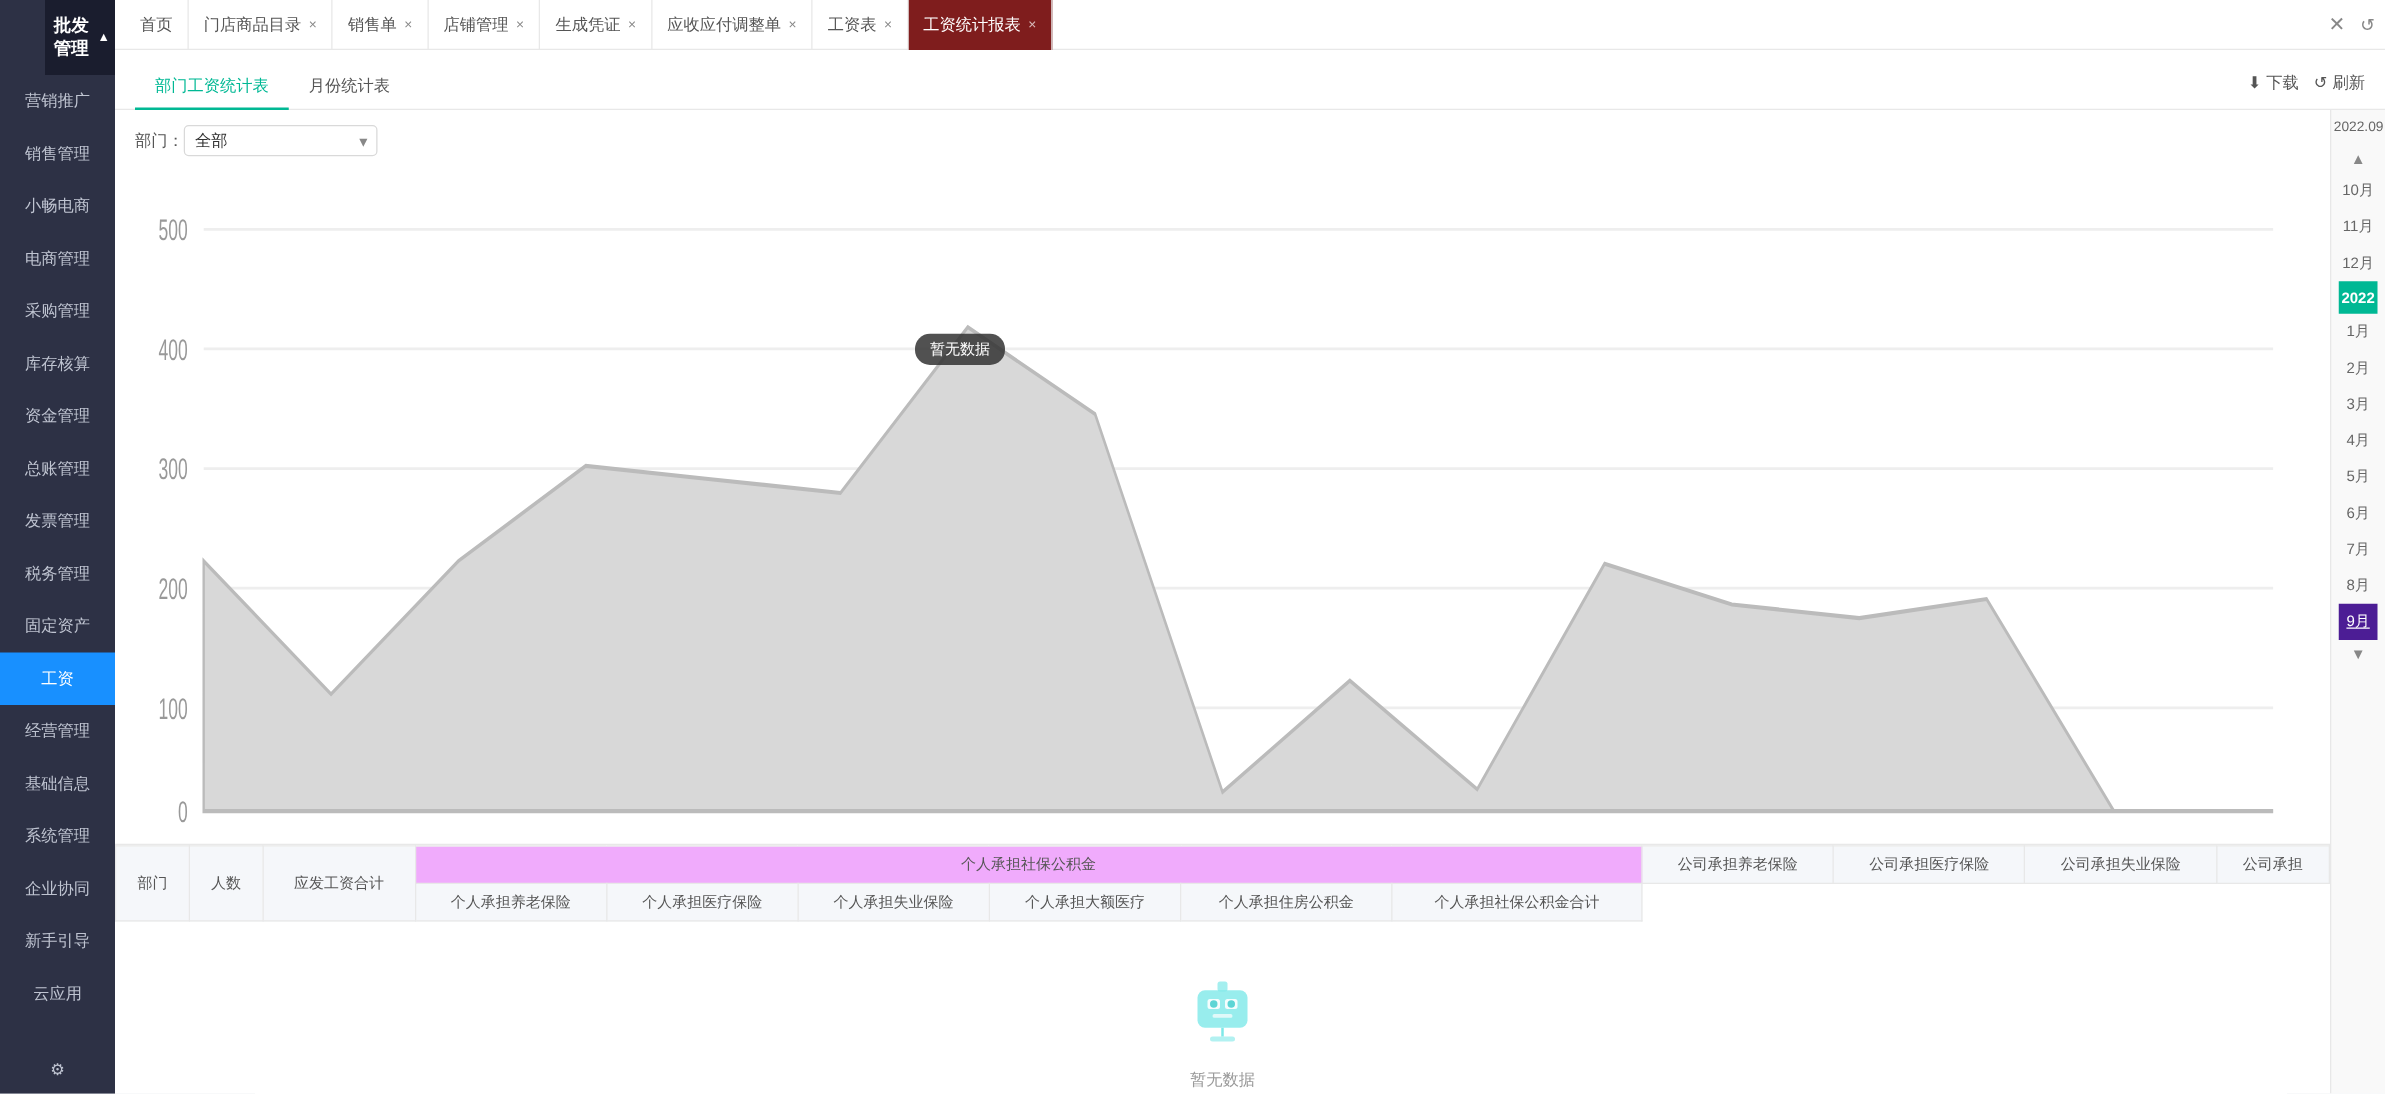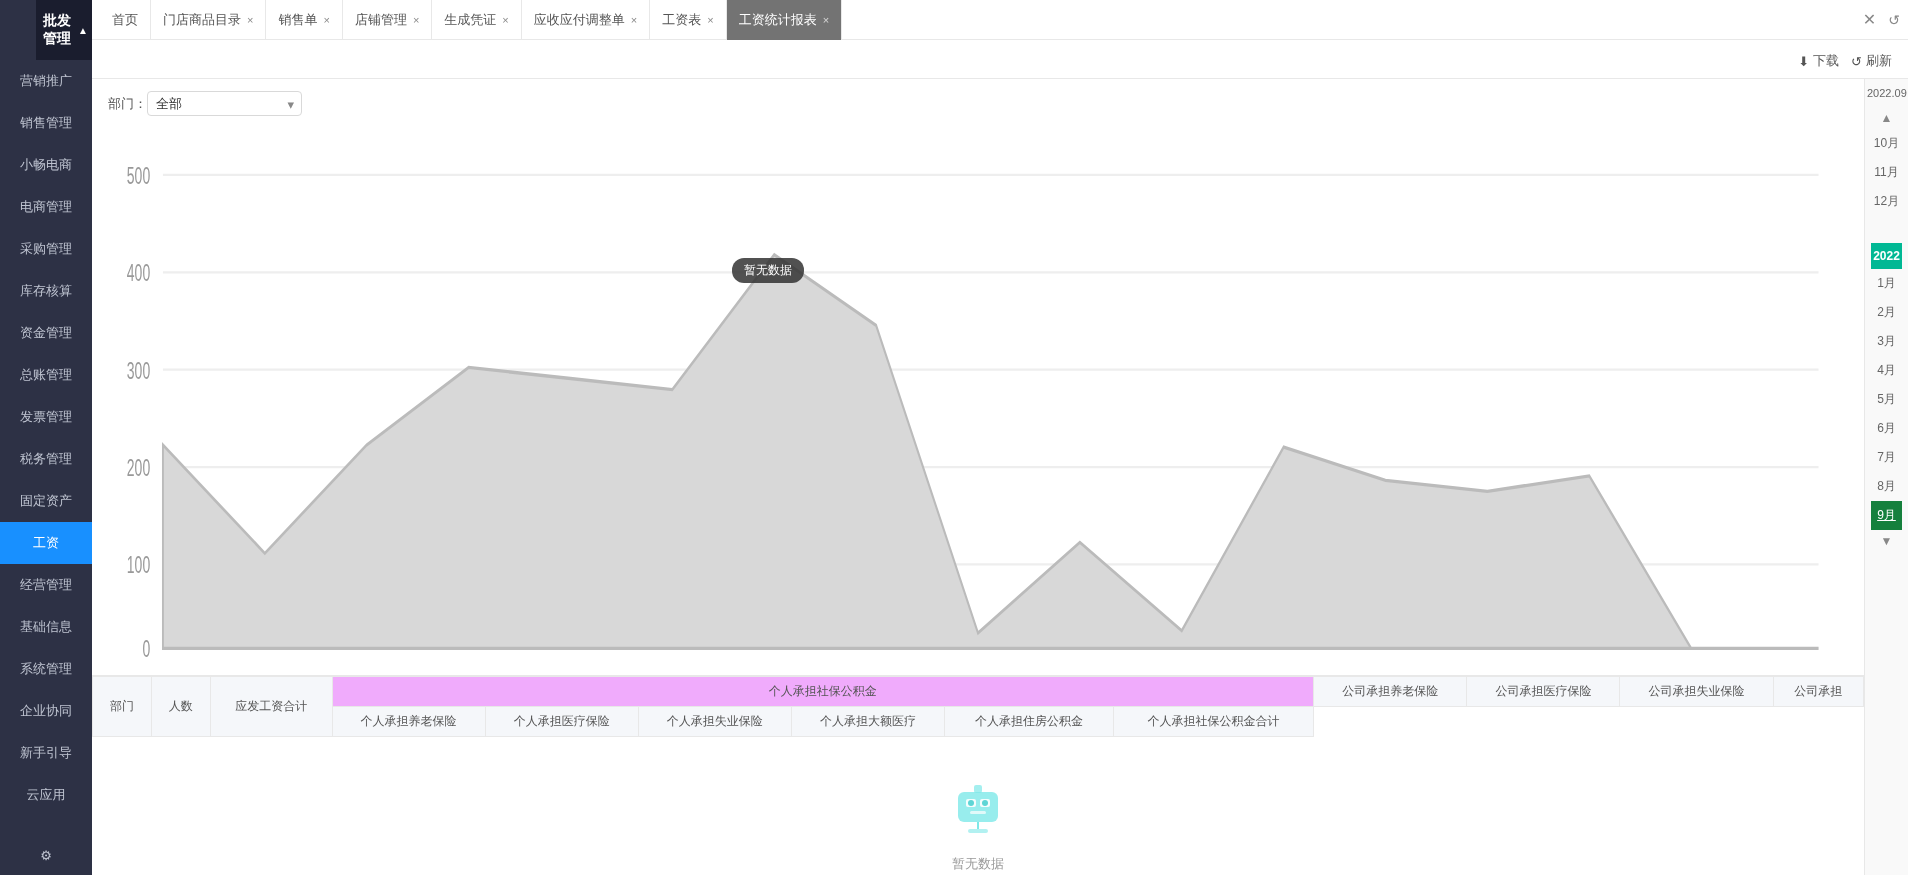--- a/index.html
+++ b/index.html
@@ -68,21 +68,21 @@
       align-items: center;
       padding: 16px 12px;
       height: 40px;
       cursor: pointer;
       color: #555;
       font-size: 13px;
       border-right: 1px solid #e8e8e8;
       white-space: nowrap;
       gap: 6px;
     }
-    .tab.active { background: #737373; color: #fff; }
+    .tab.active { background: #7f1d1d; color: #fff; }
     .tab-close {
       font-size: 11px;
       color: inherit;
       opacity: 0.7;
       cursor: pointer;
     }
     .tab-bar-close {
       margin-left: auto;
       cursor: pointer;
       color: #888;
@@ -235,30 +235,29 @@
       overflow-y: auto;
     }
     .date-sidebar-item {
       width: 100%;
       text-align: center;
       padding: 6px 2px;
       cursor: pointer;
       color: #666;
     }
     .date-sidebar-item.active {
-      background: #15803d;
+      background: #4c1d95;
       color: #fff;
       border-radius: 0;
       text-decoration: underline;
     }
     .date-sidebar-item.year {
       background: #00b894;
       color: #fff;
       font-weight: bold;
-      margin-top: 27px;
     }
     .date-sidebar-arrow {
       padding: 4px;
       cursor: pointer;
       color: #888;
     }
 
     
     .chart-tooltip {
       position: absolute;
@@ -351,20 +350,24 @@
           <span class="tab-close">×</span>
         </div>
       </div>
     <div class="tab-bar-close">✕</div>
     <div style="margin-left:4px;cursor:pointer;color:#888;font-size:14px;">↺</div>
   </div>
 
   <div class="content">
 
     <div class="sub-tabs">
+      <div id="subtabs-container" style="display:flex;">
+          <div class="sub-tab active">部门工资统计表</div>
+          <div class="sub-tab">月份统计表</div>
+        </div>
       <div class="sub-tab-actions">
         <div class="sub-tab-action">
           <span>⬇</span>
           <span>下载</span>
         </div>
         <div class="sub-tab-action">
           <span>↺</span>
           <span>刷新</span>
         </div>
       </div>

